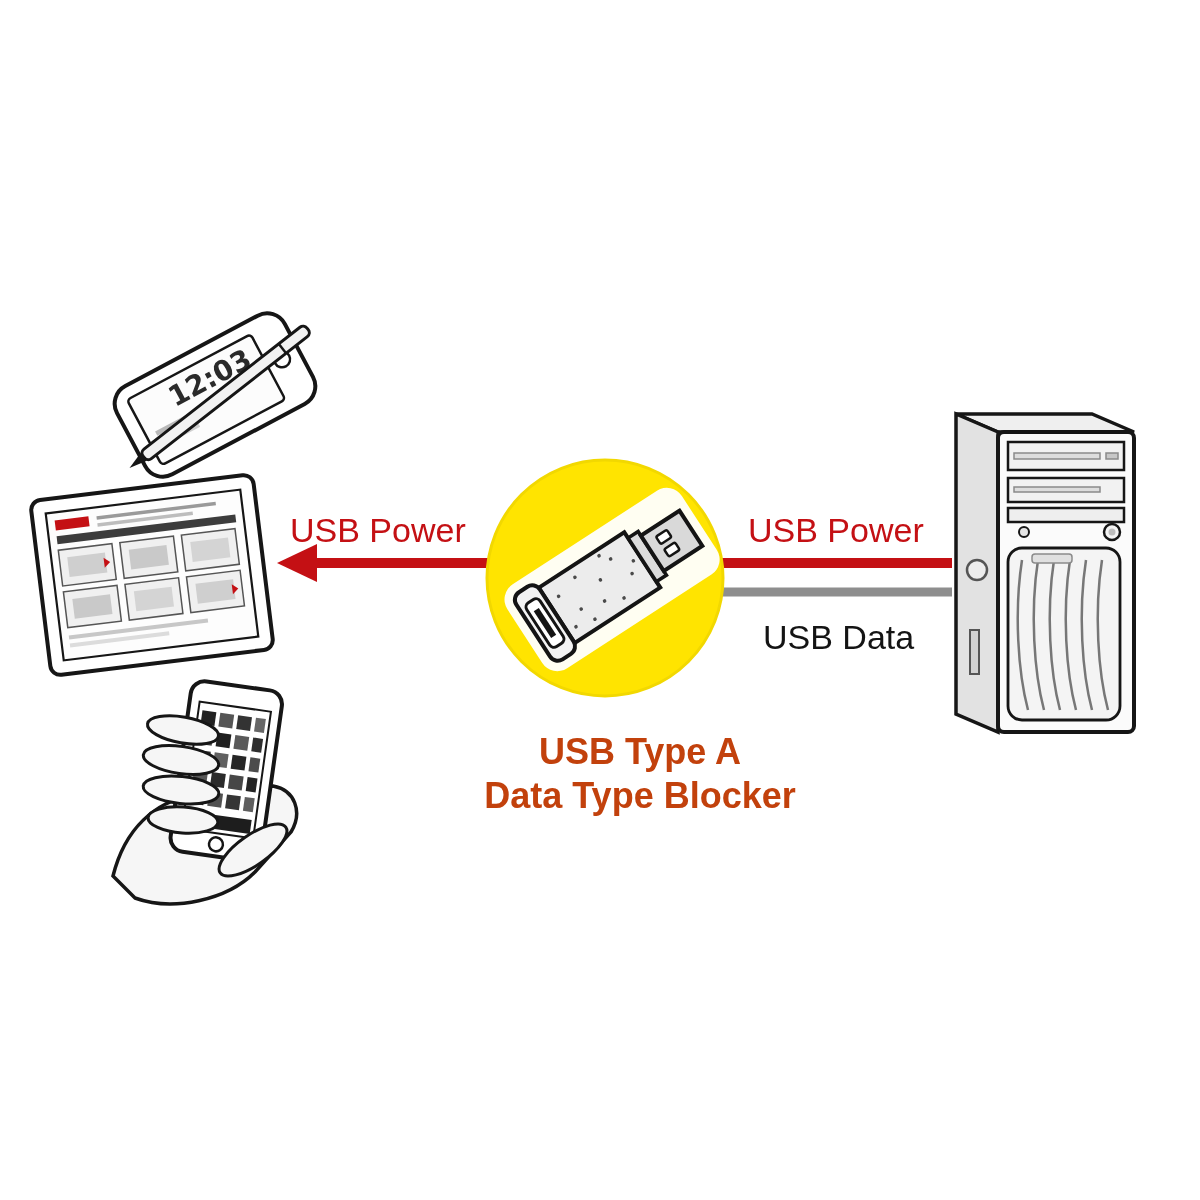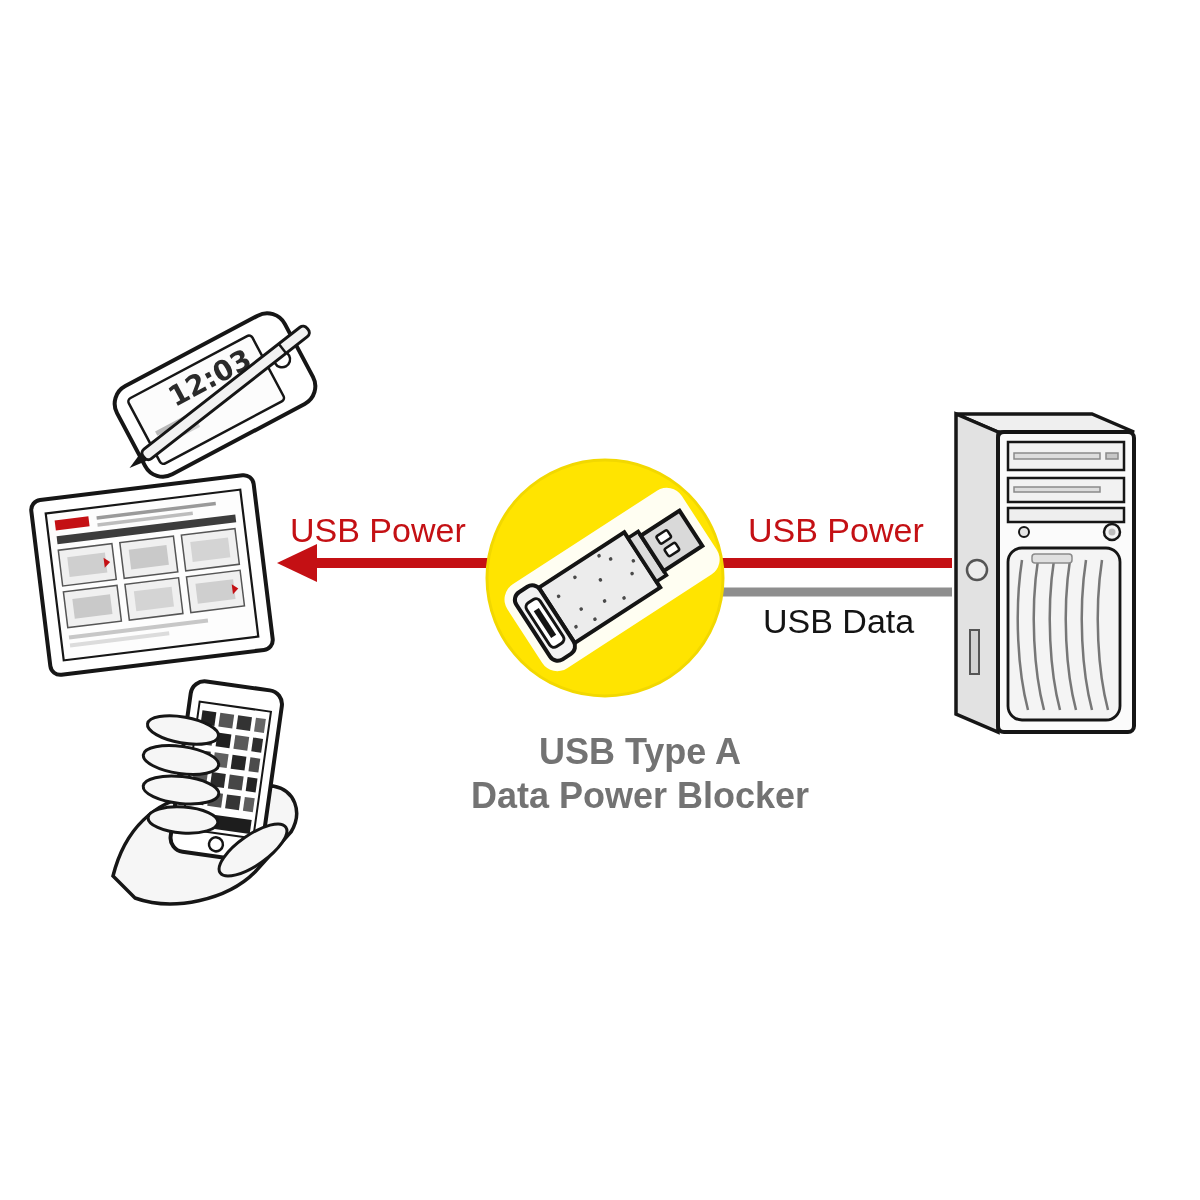--- a/index.html
+++ b/index.html
@@ -4,21 +4,21 @@
 <style>
   *{box-sizing:border-box}
   html,body{margin:0;padding:0;background:#ffffff}
   .canvas{position:relative;width:1200px;height:1200px;background:#ffffff;overflow:hidden;
           font-family:"Liberation Sans",sans-serif}
   .stage{position:absolute;left:0;top:0}
   .lbl{position:absolute;font-weight:400;font-size:34px;white-space:nowrap}
   .lbl.red{color:#c41014}
   .lbl.dark{color:#141414}
   .caption{position:absolute;left:430px;top:730px;width:420px;text-align:center;
-           font-weight:700;font-size:36px;line-height:44px;color:#737373}
+           font-weight:700;font-size:36px;line-height:44px;color:#c2410c}
 </style>
 </head>
 <body>
 
 <div class="canvas">
 
   <svg class="stage" width="1200" height="1200" viewBox="0 0 1200 1200">
 
     <g>
       <line x1="650" y1="563" x2="952" y2="563" stroke="#c41014" stroke-width="10"></line>
@@ -180,20 +180,20 @@
       </g>
       <circle cx="-71" cy="-12" r="10" fill="#ededed" stroke="#555" stroke-width="2.5"></circle>
       <rect x="-78" y="48" width="9" height="44" fill="#d2d2d2" stroke="#555" stroke-width="2"></rect>
     </g>
   </svg>
 
   <div class="lbl red" style="left:290px;top:511px">USB Power</div>
 
   <div class="lbl red" style="left:748px;top:511px">USB Power</div>
 
-  <div class="lbl dark" style="left:763px;top:602px">USB Data</div>
+  <div class="lbl dark" style="left:763px;top:618px">USB Data</div>
 
   <div class="caption">
     <div>USB Type A</div>
-    <div>Data Power Blocker</div>
+    <div>Data Type Blocker</div>
   </div>
 
 </div>
 
 </body></html>

